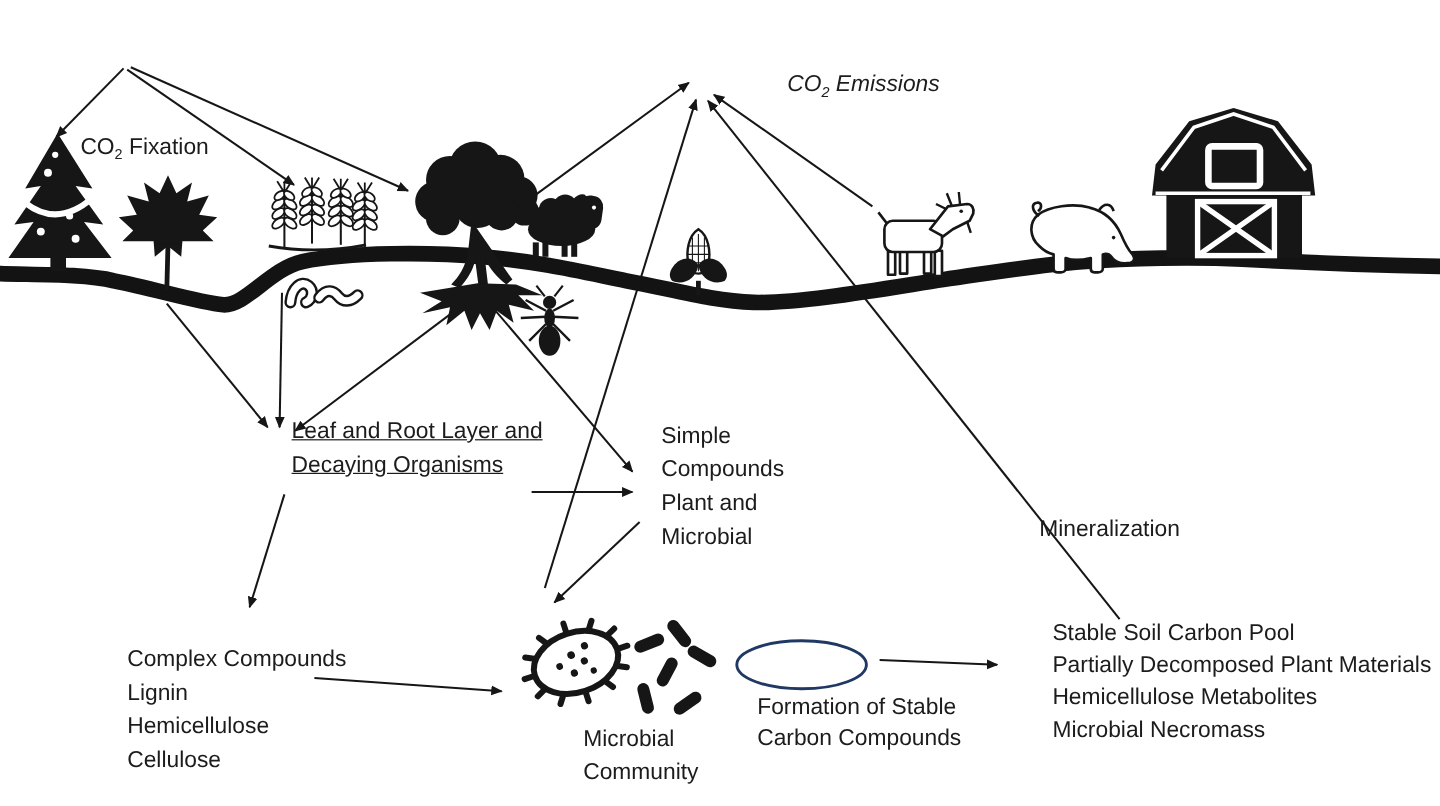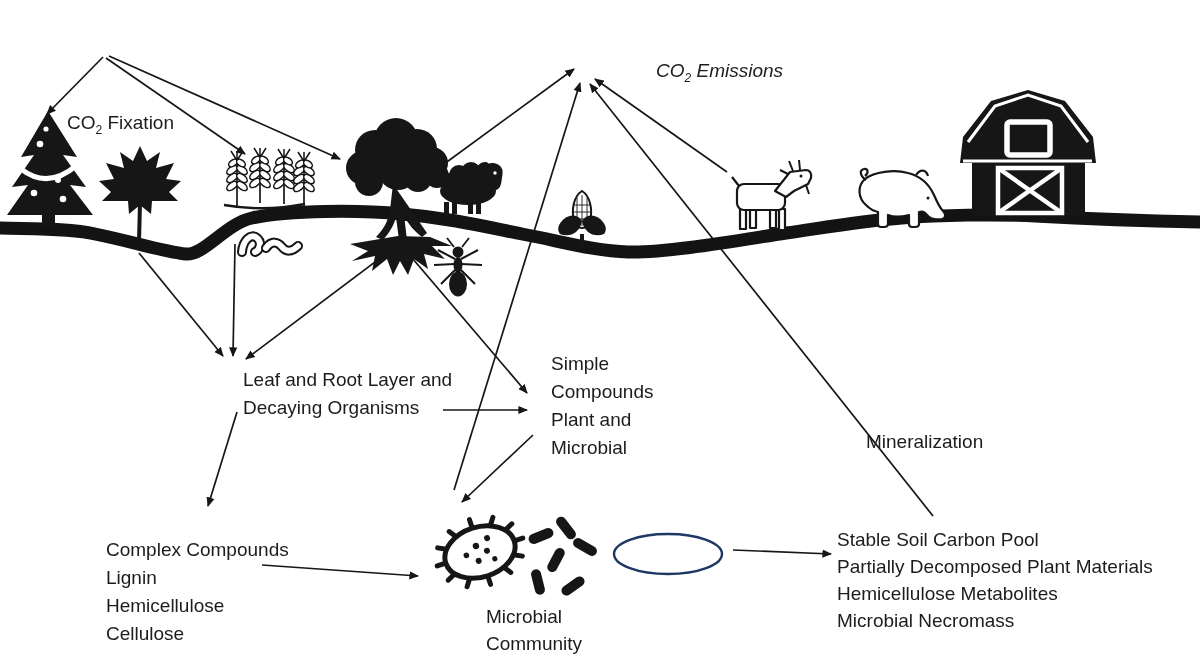--- a/index.html
+++ b/index.html
@@ -215,21 +215,21 @@
     <rect x="-13" y="-5" width="26" height="10" rx="5" transform="translate(573,586) rotate(-35)"></rect>
   </g>
 
   <ellipse cx="668" cy="554" rx="54" ry="20" fill="none" stroke="#1f3864" stroke-width="2.4"></ellipse>
 </svg>
 
 <div class="lbl" style="left:67px;top:110px;"><span>CO</span><sub>2</sub><span> Fixation</span></div>
 
 <div class="lbl" style="left:656px;top:58px;font-style:italic;"><span>CO</span><sub>2</sub><span> Emissions</span></div>
 
-<div class="lbl lh28" style="left:243px;top:366px;">
+<div class="lbl lh28" style="left:243px;top:346px;text-decoration:underline;">
   <div class="line">Leaf and Root Layer and</div>
   <div class="line">Decaying Organisms</div>
 </div>
 
 <div class="lbl lh28" style="left:551px;top:350px;">
   <div class="line">Simple</div>
   <div class="line">Compounds</div>
   <div class="line">Plant and</div>
   <div class="line">Microbial</div>
 </div>
@@ -241,21 +241,25 @@
   <div class="line">Lignin</div>
   <div class="line">Hemicellulose</div>
   <div class="line">Cellulose</div>
 </div>
 
 <div class="lbl lh27" style="left:486px;top:603px;">
   <div class="line">Microbial</div>
   <div class="line">Community</div>
 </div>
 
-
-<div class="lbl lh27" style="left:837px;top:514px;margin-top:12px;">
+<div class="lbl" style="left:631px;top:577px;">
+  <div class="line">Formation of Stable</div>
+  <div class="line">Carbon Compounds</div>
+</div>
+
+<div class="lbl lh27" style="left:877px;top:514px;">
   <div class="line">Stable Soil Carbon Pool</div>
   <div class="line">Partially Decomposed Plant Materials</div>
   <div class="line">Hemicellulose Metabolites</div>
   <div class="line">Microbial Necromass</div>
 </div>
 
 </div>
 
 </body></html>

